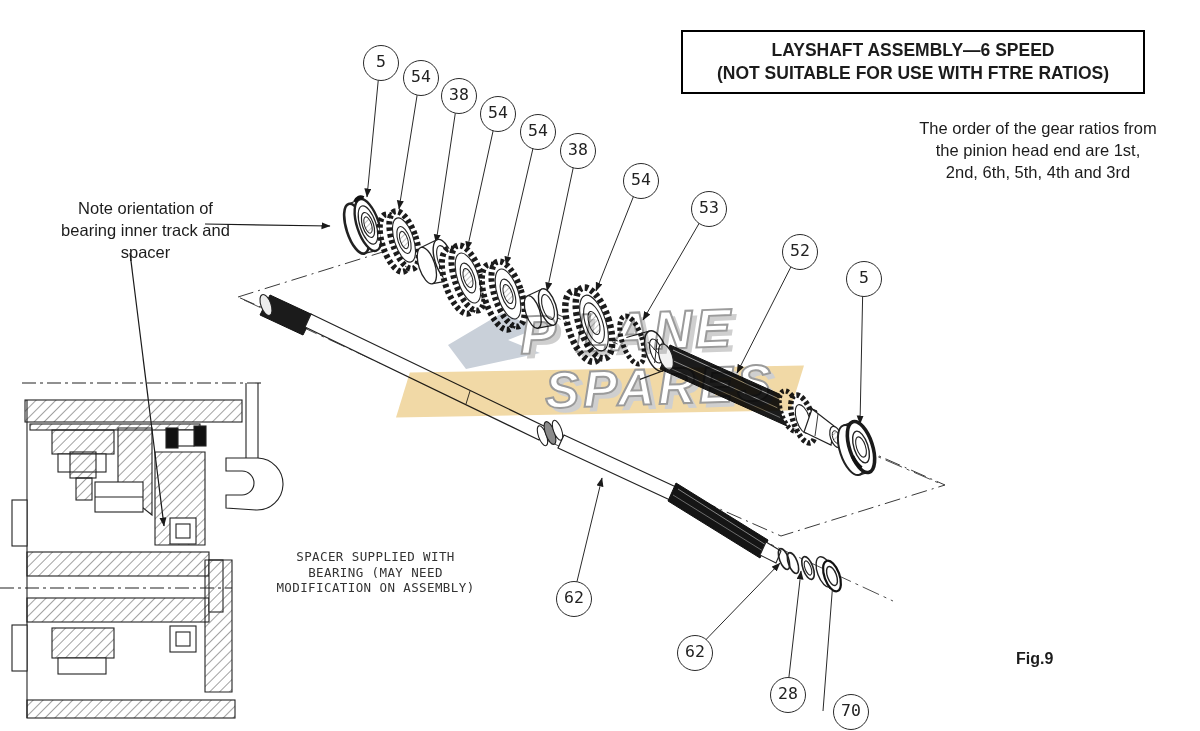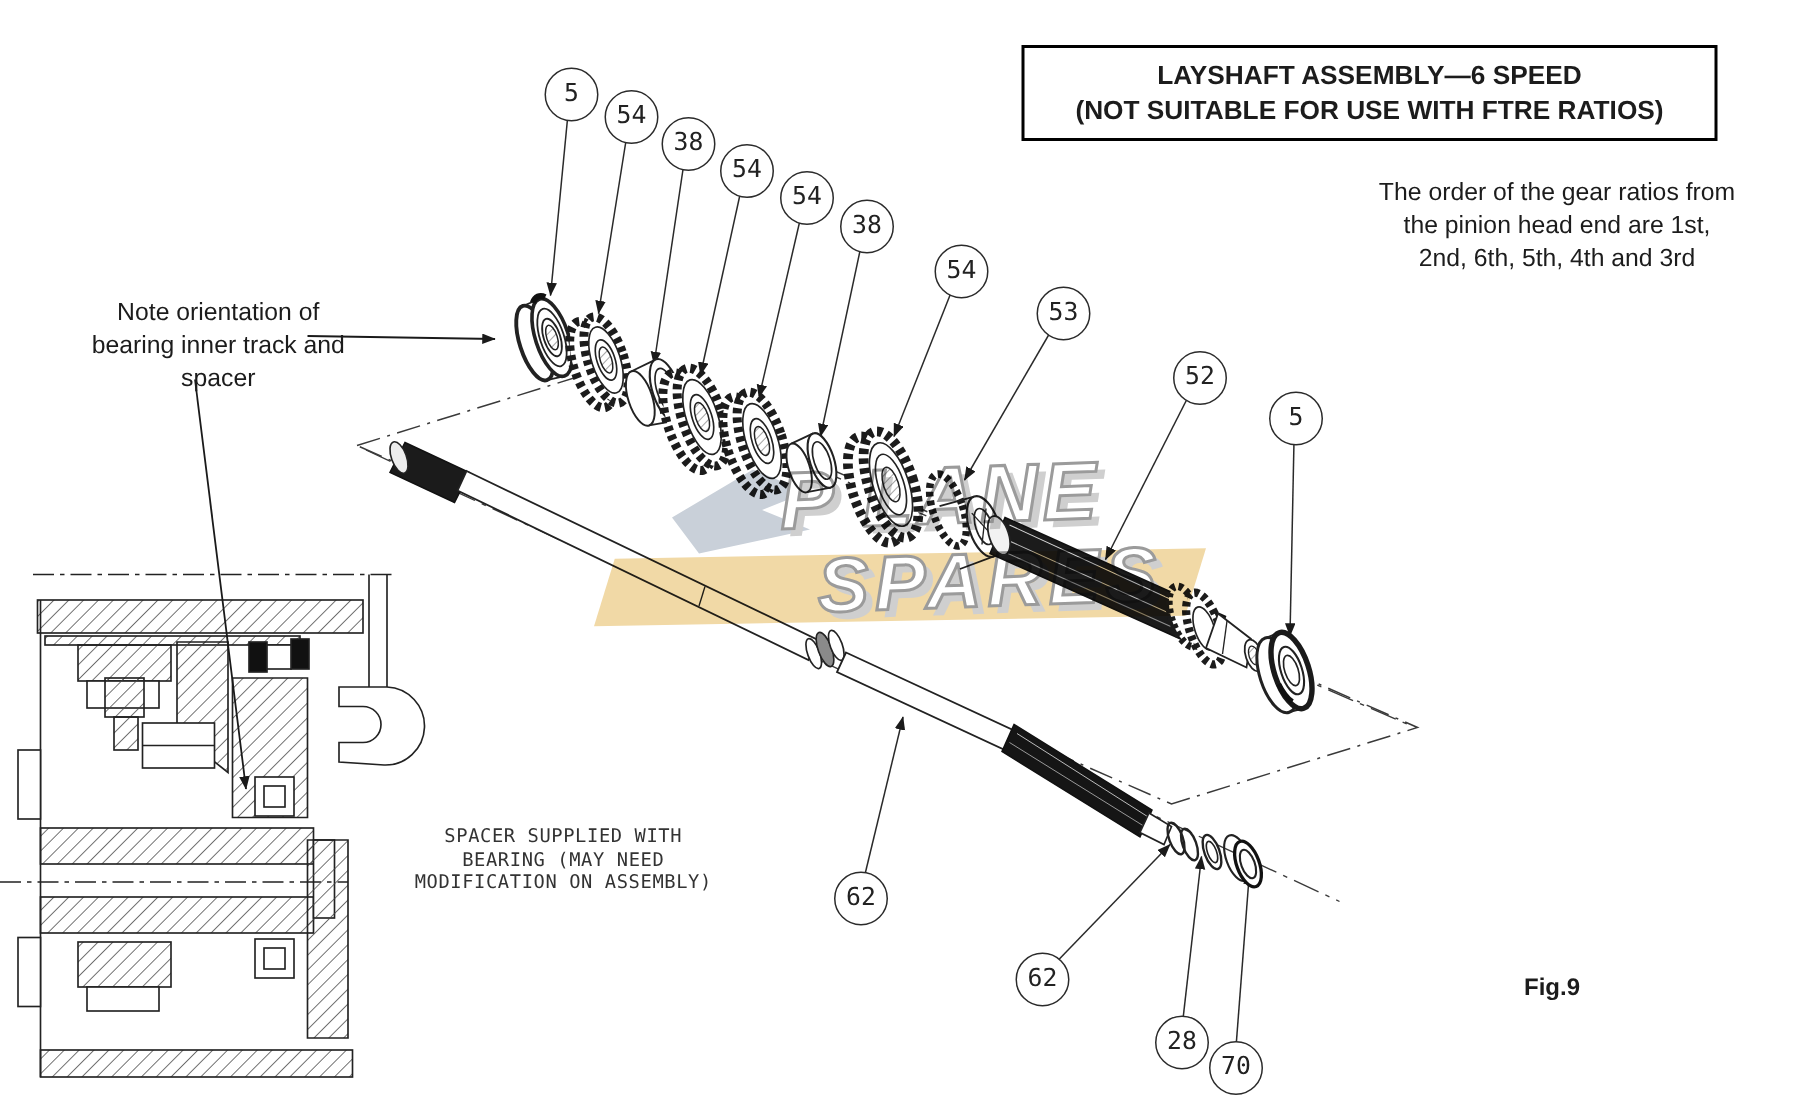--- a/index.html
+++ b/index.html
@@ -294,15 +294,15 @@
 <div class="callout" style="left:480px;top:96px;">54</div>
 <div class="callout" style="left:520px;top:114px;">54</div>
 <div class="callout" style="left:560px;top:133px;">38</div>
 <div class="callout" style="left:623px;top:163px;">54</div>
 <div class="callout" style="left:691px;top:191px;">53</div>
 <div class="callout" style="left:782px;top:234px;">52</div>
 <div class="callout" style="left:846px;top:261px;">5</div>
 <div class="callout" style="left:556px;top:581px;">62</div>
 <div class="callout" style="left:677px;top:635px;">62</div>
 <div class="callout" style="left:770px;top:677px;">28</div>
-<div class="callout" style="left:806px;top:694px;text-align:center;">70</div>
+<div class="callout" style="left:833px;top:694px;text-align:center;">70</div>
 
 </div>
 
 </body></html>

